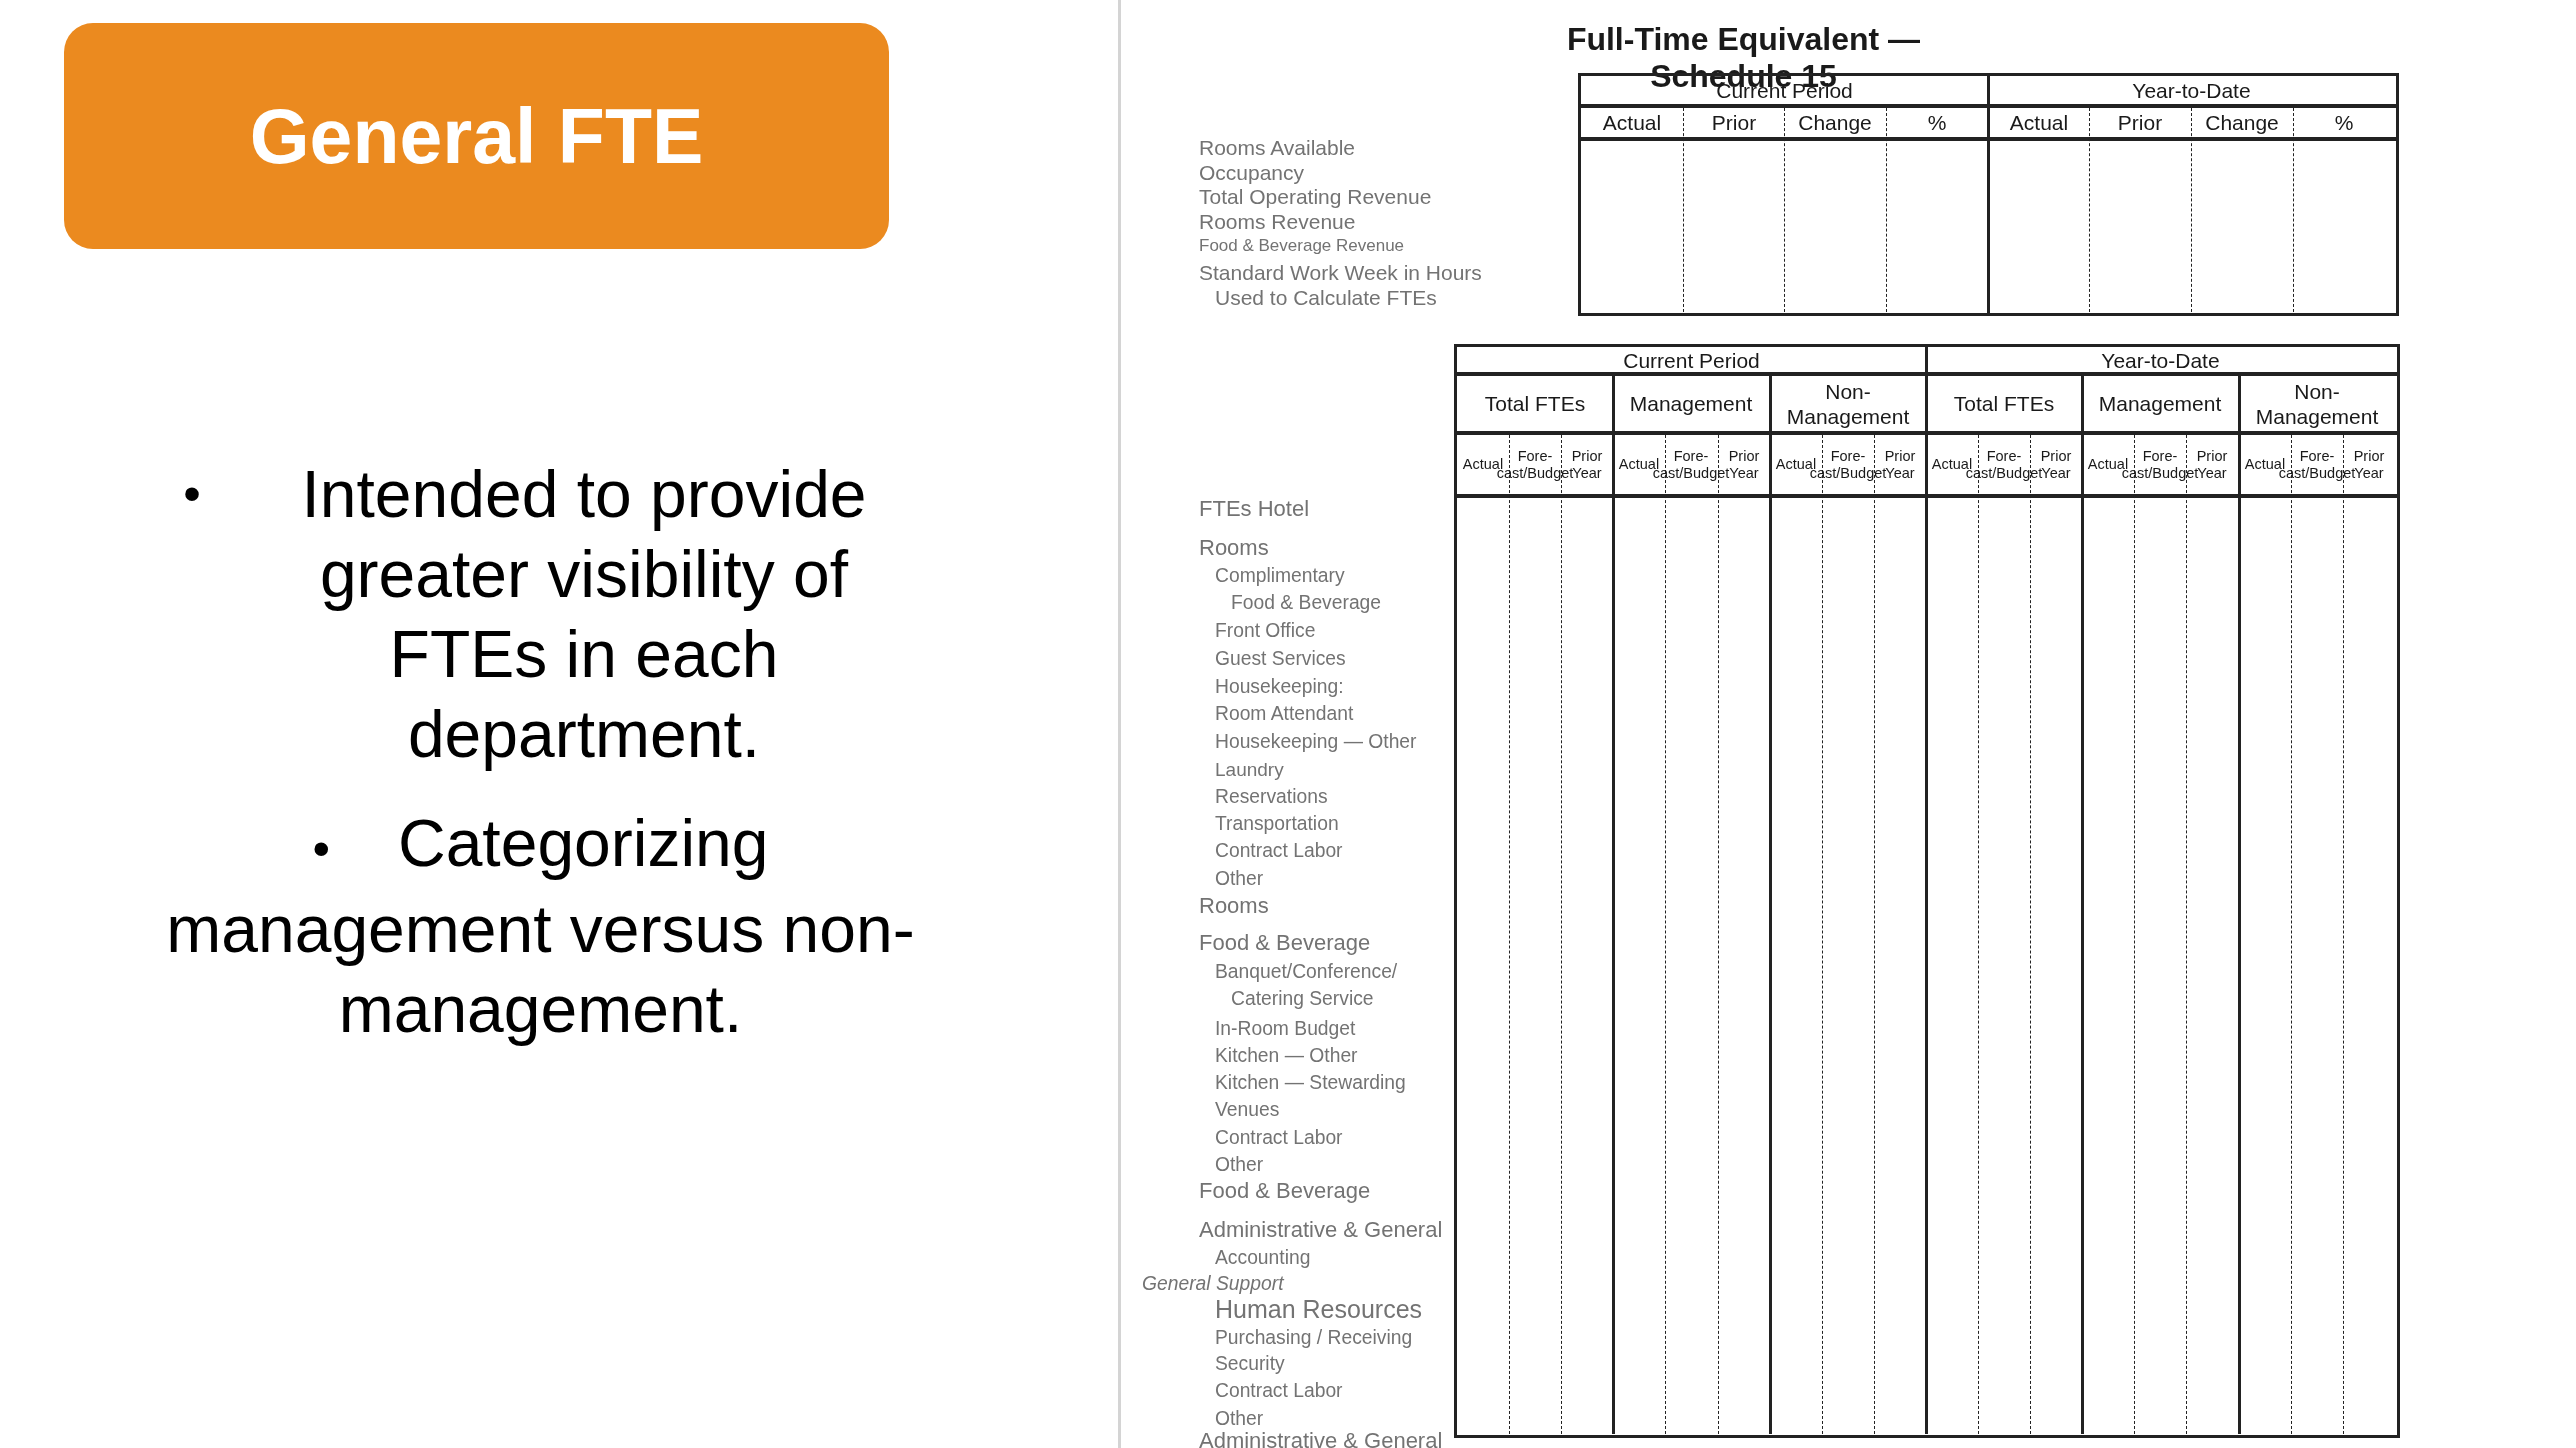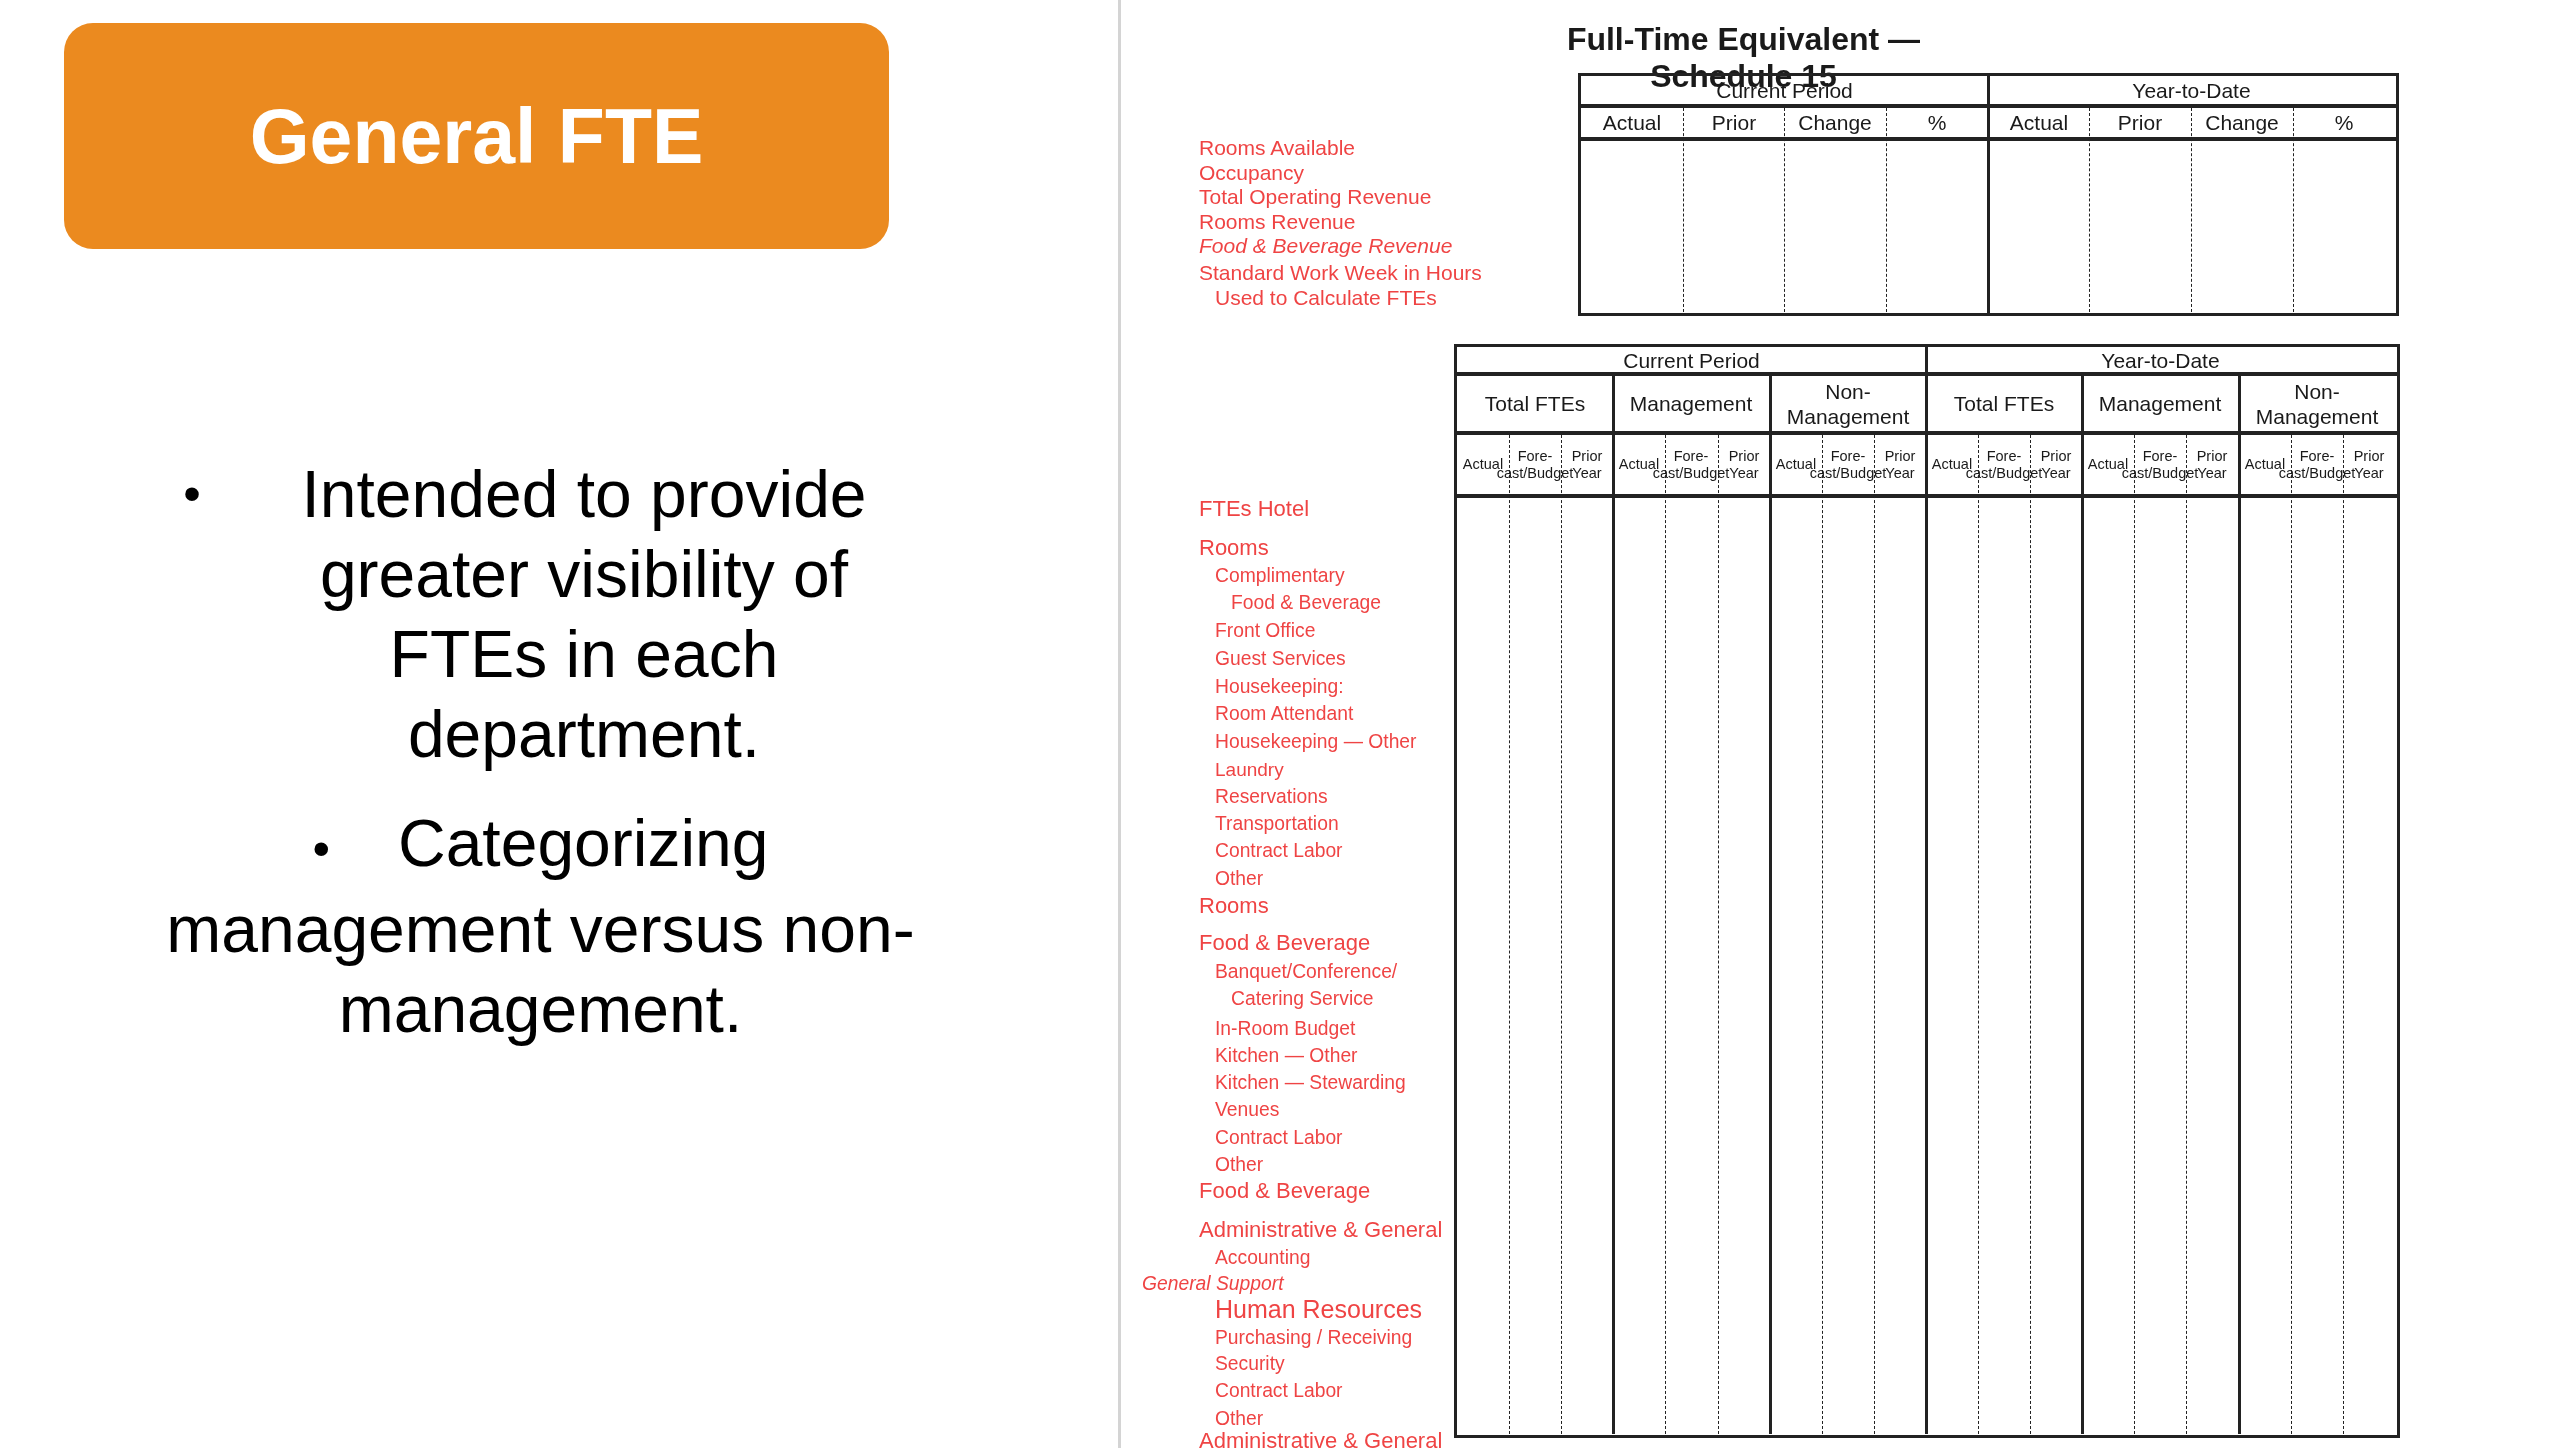--- a/index.html
+++ b/index.html
@@ -12,21 +12,21 @@
                border-radius:29px; display:flex; flex-direction:column; align-items:center;
                justify-content:center; color:#fff; font-weight:bold; font-size:77px; line-height:114px; }
   #bullets { left:164px; top:454px; width:753px; text-align:center; font-size:66px; line-height:80px; color:#000; }
   .bullet { position:relative; margin-bottom:29px; }
   .bullet .dot { display:inline-block; margin-right:68px; font-size:50px; vertical-align:middle; }
   #divider { left:1118px; top:0; width:2.9px; height:1449px; background:#d4d4d4; }
 
   
   #doc-title { left:1507px; top:21px; width:473px; text-align:center; font-size:32px; font-weight:bold; color:#1a1a1a; }
 
-  .lbl { position:absolute; font-size:20px; color:#ef4444; white-space:nowrap; line-height:21px; }
+  .lbl { position:absolute; font-size:20px; color:#737373; white-space:nowrap; line-height:21px; }
 
   .tbl { position:absolute; border:3.9px solid #222; box-sizing:border-box; }
   .hcell { position:absolute; box-sizing:border-box; display:flex; align-items:center; justify-content:center;
            text-align:center; color:#1a1a1a; }
   .hline { position:absolute; height:3.9px; background:#222; }
   .vsolid { position:absolute; width:2.9px; background:#222; }
   .vdash { position:absolute; width:0; border-left:1.9px dashed #222; }
 </style>
 </head>
 <body>
@@ -49,21 +49,21 @@
 
 <div id="divider" class="abs"></div>
 
 <div id="doc-title" class="abs">Full-Time Equivalent — Schedule 15</div>
 
 <div id="stats-labels">
     <div class="lbl" style="left:1199px;top:137px;font-size:21px;">Rooms Available</div>
     <div class="lbl" style="left:1199px;top:162px;font-size:21px;">Occupancy</div>
     <div class="lbl" style="left:1199px;top:186px;font-size:21px;">Total Operating Revenue</div>
     <div class="lbl" style="left:1199px;top:211px;font-size:21px;">Rooms Revenue</div>
-    <div class="lbl" style="left:1199px;top:235px;font-size:21px;font-style:italic;">Food &amp; Beverage Revenue</div>
+    <div class="lbl" style="left:1199px;top:235px;font-size:17px;">Food &amp; Beverage Revenue</div>
     <div class="lbl" style="left:1199px;top:262px;font-size:21px;">Standard Work Week in Hours</div>
     <div class="lbl" style="left:1215px;top:287px;font-size:21px;">Used to Calculate FTEs</div>
   </div>
 
 <div class="tbl" style="left:1578px;top:73px;width:821px;height:243px;" id="stats-table">
 <div class="hcell" style="left:0px;top:0;width:407px;height:29px;font-size:21px;">Current Period</div>
     <div class="hcell" style="left:407px;top:0;width:407px;height:29px;font-size:21px;">Year-to-Date</div>
     <div class="hline" style="left:0;top:28px;width:100%;"></div>
     <div class="hline" style="left:0;top:61px;width:100%;"></div>
     <div class="vsolid" style="left:406px;top:0;height:100%;"></div>

